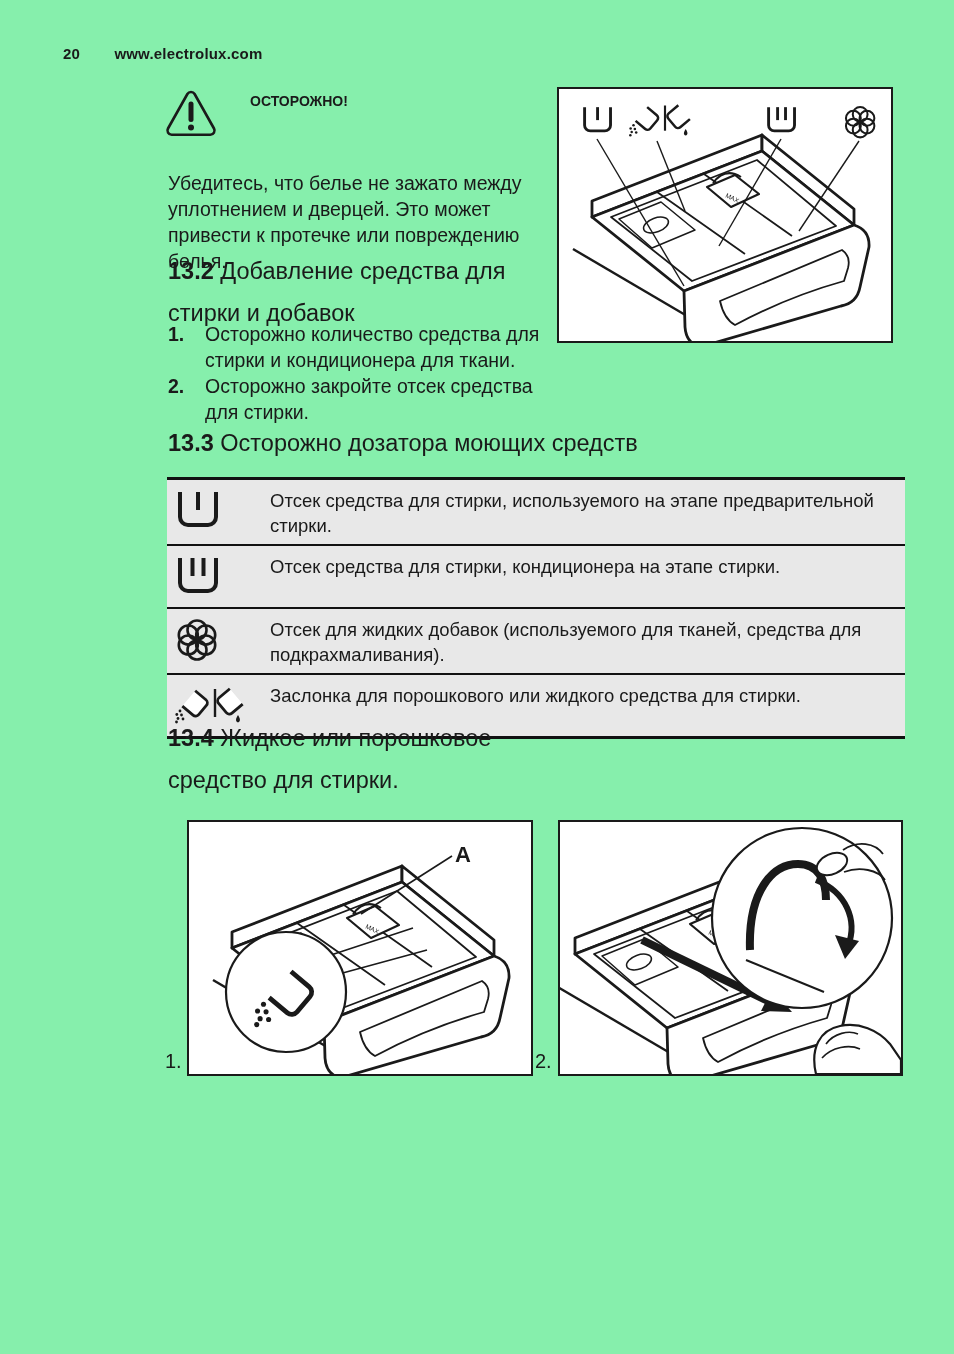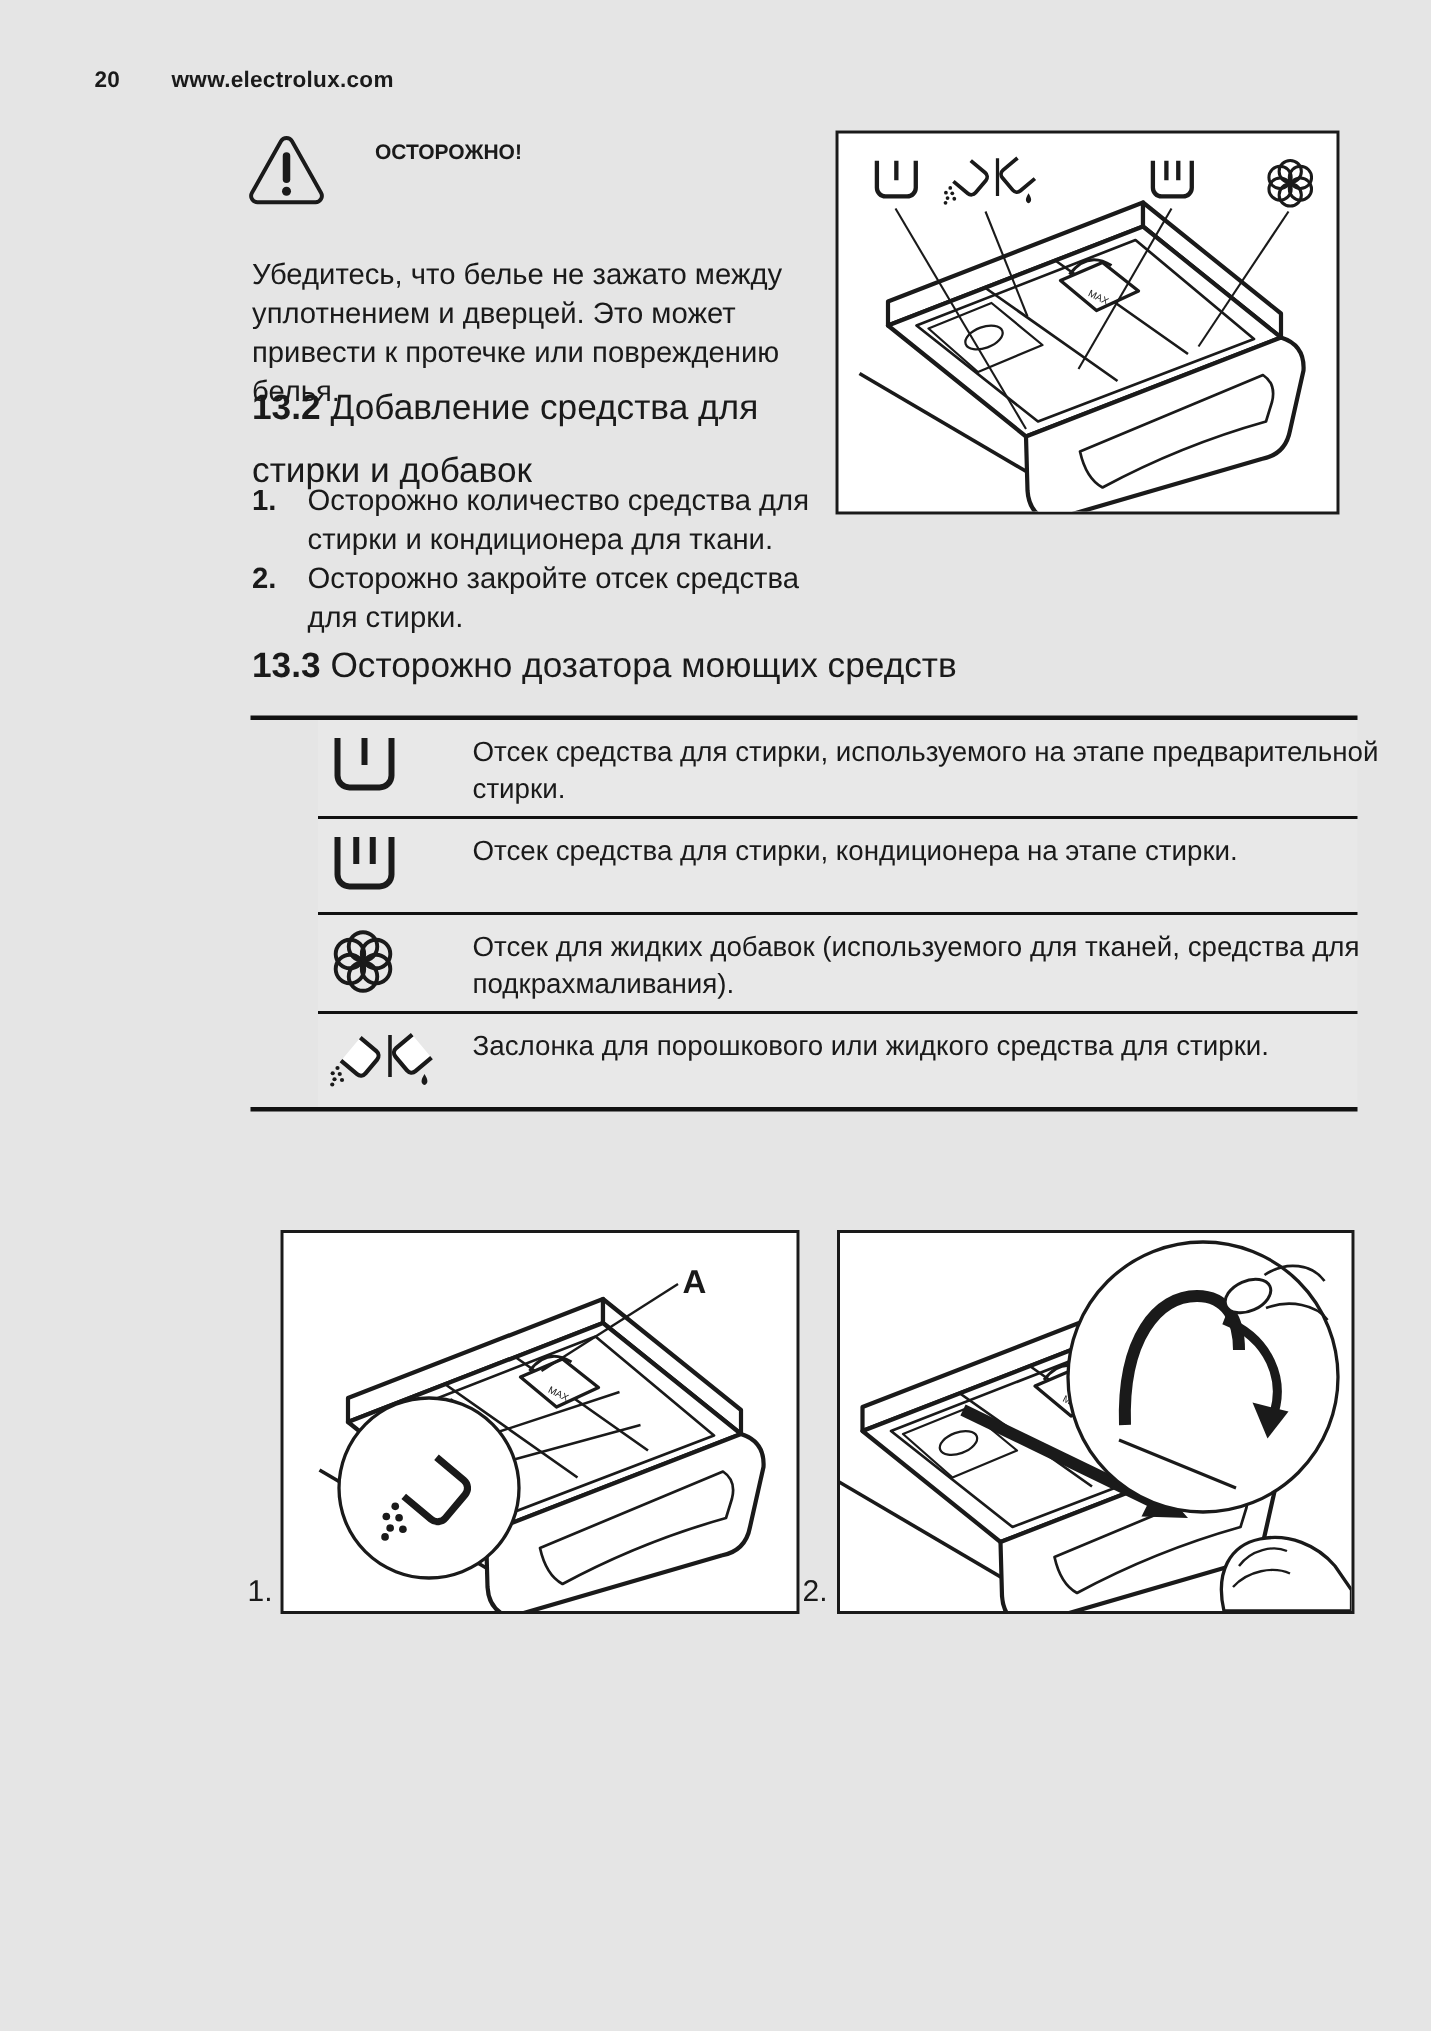--- a/index.html
+++ b/index.html
@@ -1,16 +1,16 @@
 <!DOCTYPE html>
 <html><head>
 <meta charset="utf-8">
 <style>
   html,body{margin:0;padding:0;background:#ffffff;}
-  .page{position:relative;width:954px;height:1354px;background:#e5e5e5;overflow:hidden;
+  .page{position:relative;width:954px;height:1354px;background:#86efac;overflow:hidden;
         font-family:"Liberation Sans",sans-serif;color:#1a1a1a;}
   svg text{font-family:"Liberation Sans",sans-serif;}
 
   .hdr{position:absolute;left:63px;top:45px;font-size:15px;font-weight:bold;letter-spacing:.2px;}
   .hdr .pg{display:inline-block;width:47px;}
 
   .warn-icon{position:absolute;left:163px;top:88px;}
   .warn-title{position:absolute;left:250px;top:93px;font-size:14px;font-weight:bold;}
   .warn-text{position:absolute;left:168px;top:150px;width:362px;font-size:19.5px;line-height:26px;}
 
@@ -28,21 +28,21 @@
   .fig{position:absolute;border:2px solid #1a1a1a;background:#fff;box-sizing:border-box;}
   .fig-top{left:557px;top:87px;width:336px;height:256px;}
   .fig-1{left:187px;top:820px;width:346px;height:256px;}
   .fig-2{left:558px;top:820px;width:345px;height:256px;}
   .fig-label{position:absolute;font-size:20px;}
   .lab1{left:165px;top:1050px;}
   .lab2{left:535px;top:1050px;}
 
   .disp-table{position:absolute;left:167px;top:477px;width:738px;
               border-top:3px solid #111;border-bottom:3px solid #111;}
-  .disp-row{display:flex;background:#e8e8e8;border-bottom:2px solid #111;padding:7px 0 6px;margin-left:45px;}
+  .disp-row{display:flex;background:#e8e8e8;border-bottom:2px solid #111;padding:7px 0 6px;}
   .disp-row:last-child{border-bottom:none;}
   .icon-cell{flex:none;width:95px;padding-left:8px;padding-top:2px;}
   .text-cell{flex:none;width:610px;font-size:18.5px;line-height:25px;padding-top:1px;}
 </style>
 </head>
 <body>
 
 <svg width="0" height="0" style="position:absolute" aria-hidden="true">
   <defs>
     <g id="ic-cup1" stroke="#1a1a1a" stroke-width="4" fill="none">
@@ -190,20 +190,24 @@
     <div class="disp-row">
       <div class="icon-cell">
         <svg width="72" height="42" viewBox="0 0 72 42">
             <use href="#ic-powderliquid"></use>
           </svg>
       </div>
       <div class="text-cell">Заслонка для порошкового или жидкого средства для стирки.</div>
     </div>
   </div>
 
+  <h2 class="sec s134">
+    <span class="sec-num">13.4</span>
+    <span>Жидкое или порошковое средство для стирки.</span>
+  </h2>
 
   <div class="fig fig-1">
     <svg width="342" height="252" viewBox="0 0 342 252">
       <use href="#drawer" transform="translate(8,0)"></use>
       <path d="M263,34 L172,92" stroke="#1a1a1a" stroke-width="1.6" fill="none"></path>
       <text x="266" y="40" font-size="22" font-weight="bold" fill="#1a1a1a">A</text>
       <path d="M142,133 L224,106 M150,152 L238,128" stroke="#1a1a1a" stroke-width="1.6" fill="none"></path>
       <circle cx="97" cy="170" r="60" fill="#fff" stroke="#1a1a1a" stroke-width="2.2"></circle>
       <use href="#ic-powdercup" transform="translate(66,138) scale(1.7)"></use>
     </svg>

